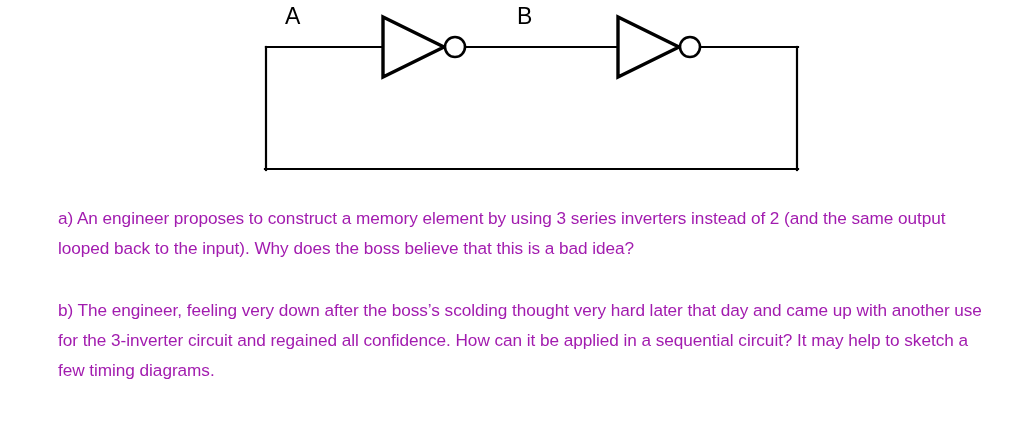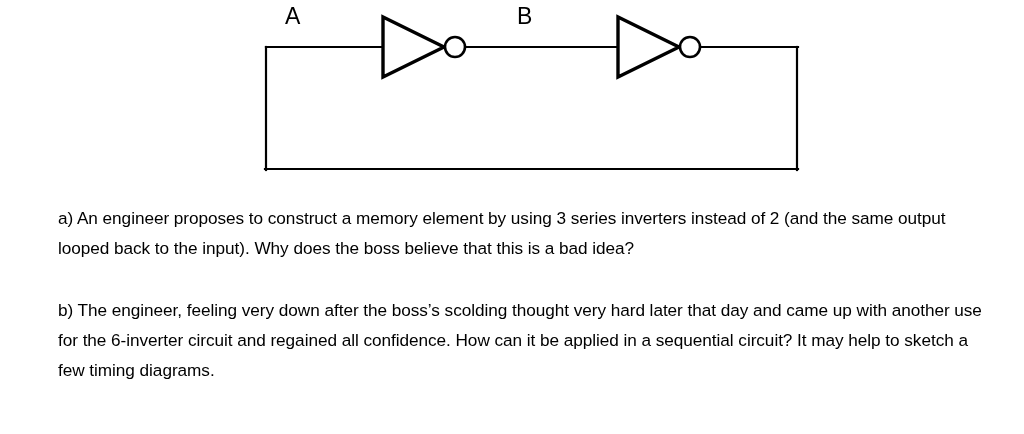--- a/index.html
+++ b/index.html
@@ -60,21 +60,21 @@
     position: absolute;
     left: 58px;
     top: 203px;
     width: 930px;
   }
 
   .question-para {
     font-family: "Liberation Sans", sans-serif;
     font-size: 17.2px;
     line-height: 30px;
-    color: #000000;
+    color: #a21caf;
     margin: 0;
     letter-spacing: -0.05px;
   }
 
   #question-b {
     margin-top: 32px;
   }
 </style>
 </head>
 <body>
@@ -98,14 +98,14 @@
     <path class="gate-body" d="M 618 17 L 618 77 L 679 47 Z"></path>
     <circle class="gate-bubble" cx="690" cy="47" r="10"></circle>
 
     <text class="node-label" x="285" y="24">A</text>
     <text class="node-label" x="517" y="24">B</text>
   </svg>
 </div>
 
 <div id="question-block">
   <p class="question-para" id="question-a">a) An engineer proposes to construct a memory element by using 3 series inverters instead of 2 (and the same output looped back to the input).  Why does the boss believe that this is a bad idea?</p>
-  <p class="question-para" id="question-b">b) The engineer, feeling very down after the boss’s scolding thought very hard later that day and came up with another use for the 6-inverter circuit and regained all confidence.  How can it be applied in a sequential circuit?  It may help to sketch a few timing diagrams.</p>
+  <p class="question-para" id="question-b">b) The engineer, feeling very down after the boss’s scolding thought very hard later that day and came up with another use for the 3-inverter circuit and regained all confidence.  How can it be applied in a sequential circuit?  It may help to sketch a few timing diagrams.</p>
 </div>
 
 </body></html>

